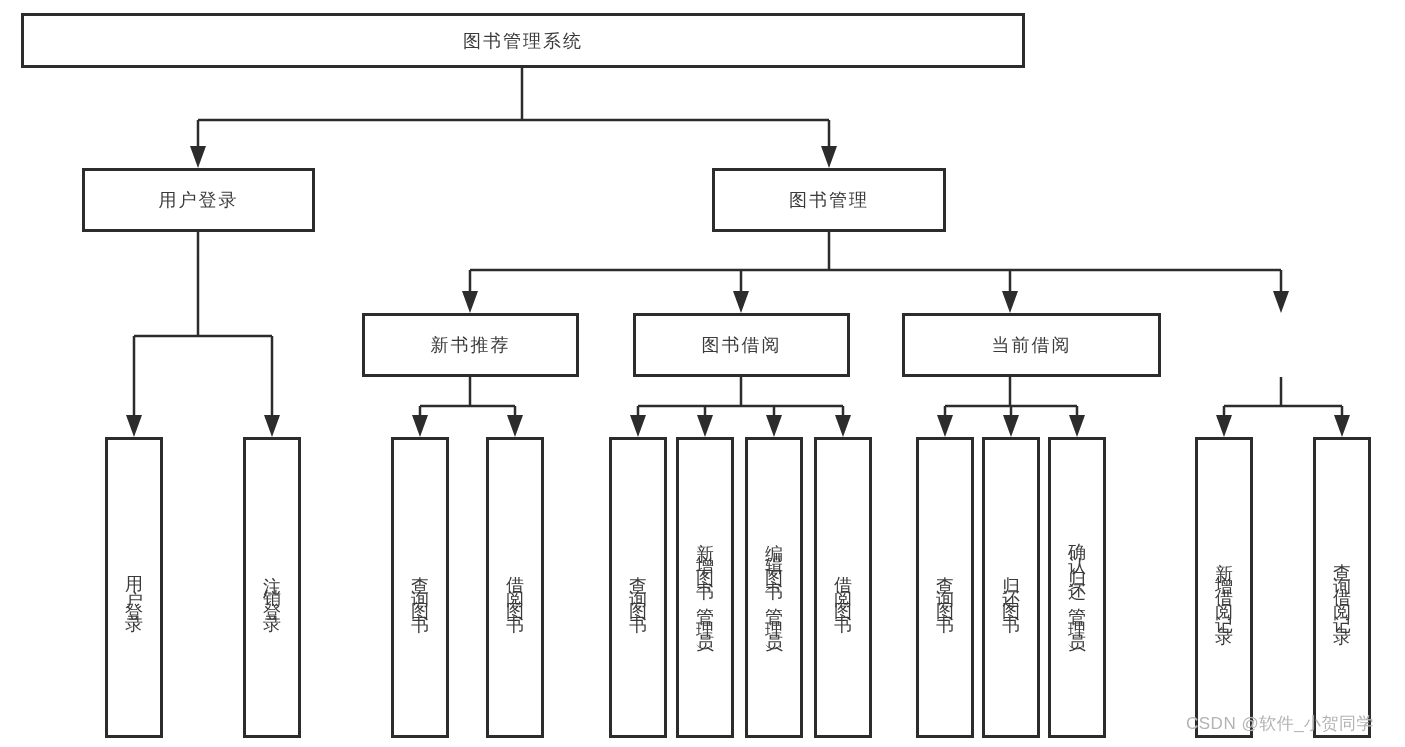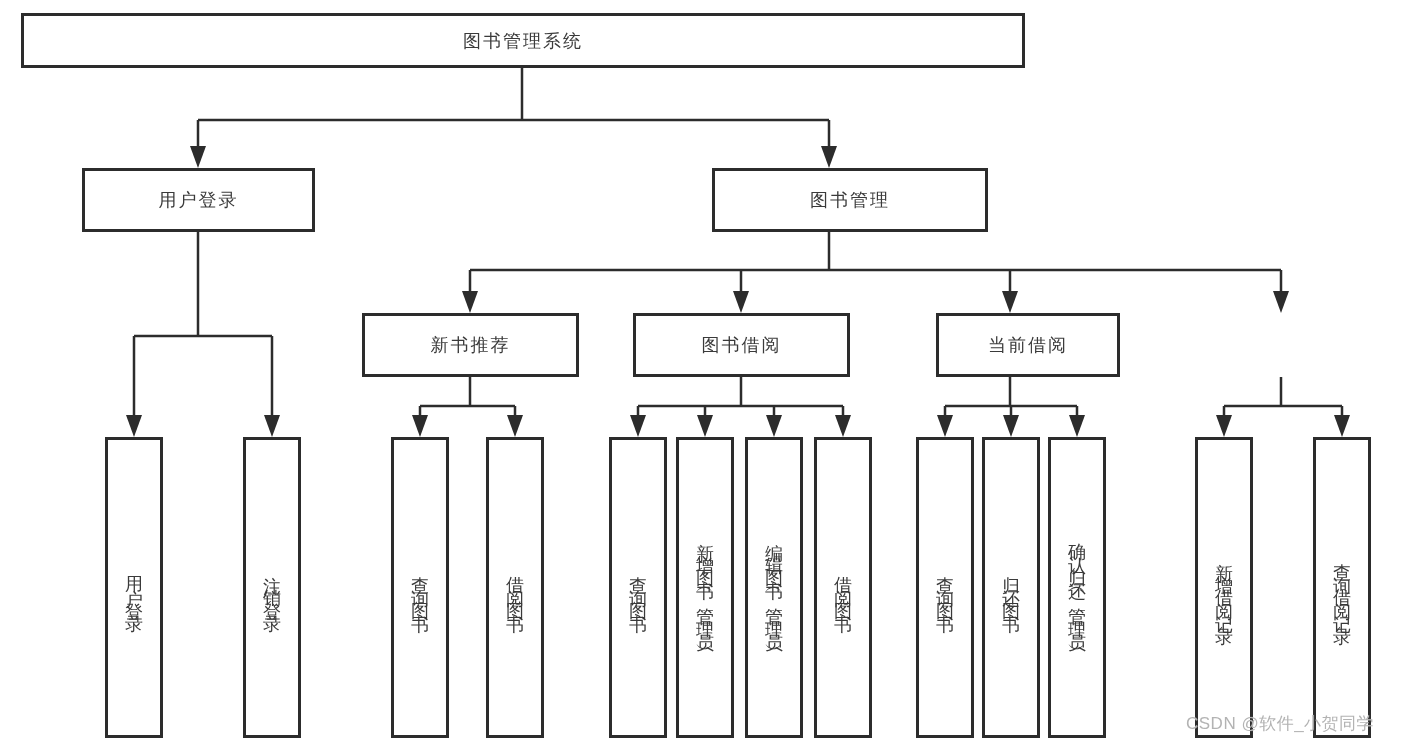--- a/index.html
+++ b/index.html
@@ -61,31 +61,31 @@
     </g>
   </svg>
 
   <div class="node" style="left:21px;top:13px;width:1004px;height:55px">
     <span class="lbl">图书管理系统</span>
   </div>
 
   <div class="node" style="left:82px;top:168px;width:233px;height:64px">
     <span class="lbl">用户登录</span>
   </div>
-  <div class="node" style="left:712px;top:168px;width:276px;height:64px">
+  <div class="node" style="left:712px;top:168px;width:234px;height:64px">
     <span class="lbl">图书管理</span>
   </div>
 
   <div class="node" style="left:362px;top:313px;width:217px;height:64px">
     <span class="lbl">新书推荐</span>
   </div>
   <div class="node" style="left:633px;top:313px;width:217px;height:64px">
     <span class="lbl">图书借阅</span>
   </div>
-  <div class="node" style="left:936px;top:313px;width:184px;height:64px">
+  <div class="node" style="left:902px;top:313px;width:259px;height:64px">
     <span class="lbl">当前借阅</span>
   </div>
 
   <div class="node vnode" style="left:105px;top:437px;width:58px;height:301px">
     <span class="lbl">用户登录</span>
   </div>
   <div class="node vnode" style="left:243px;top:437px;width:58px;height:301px">
     <span class="lbl">注销登录</span>
   </div>
 

